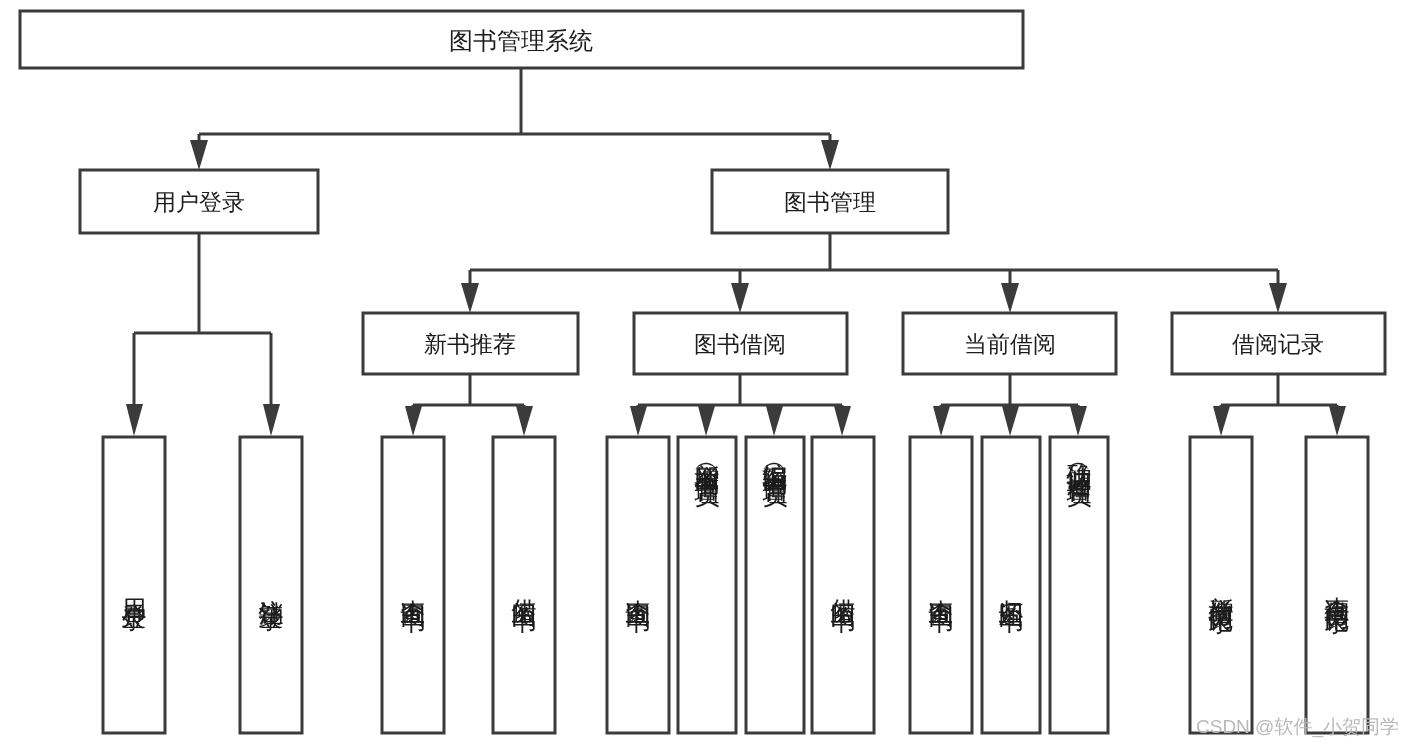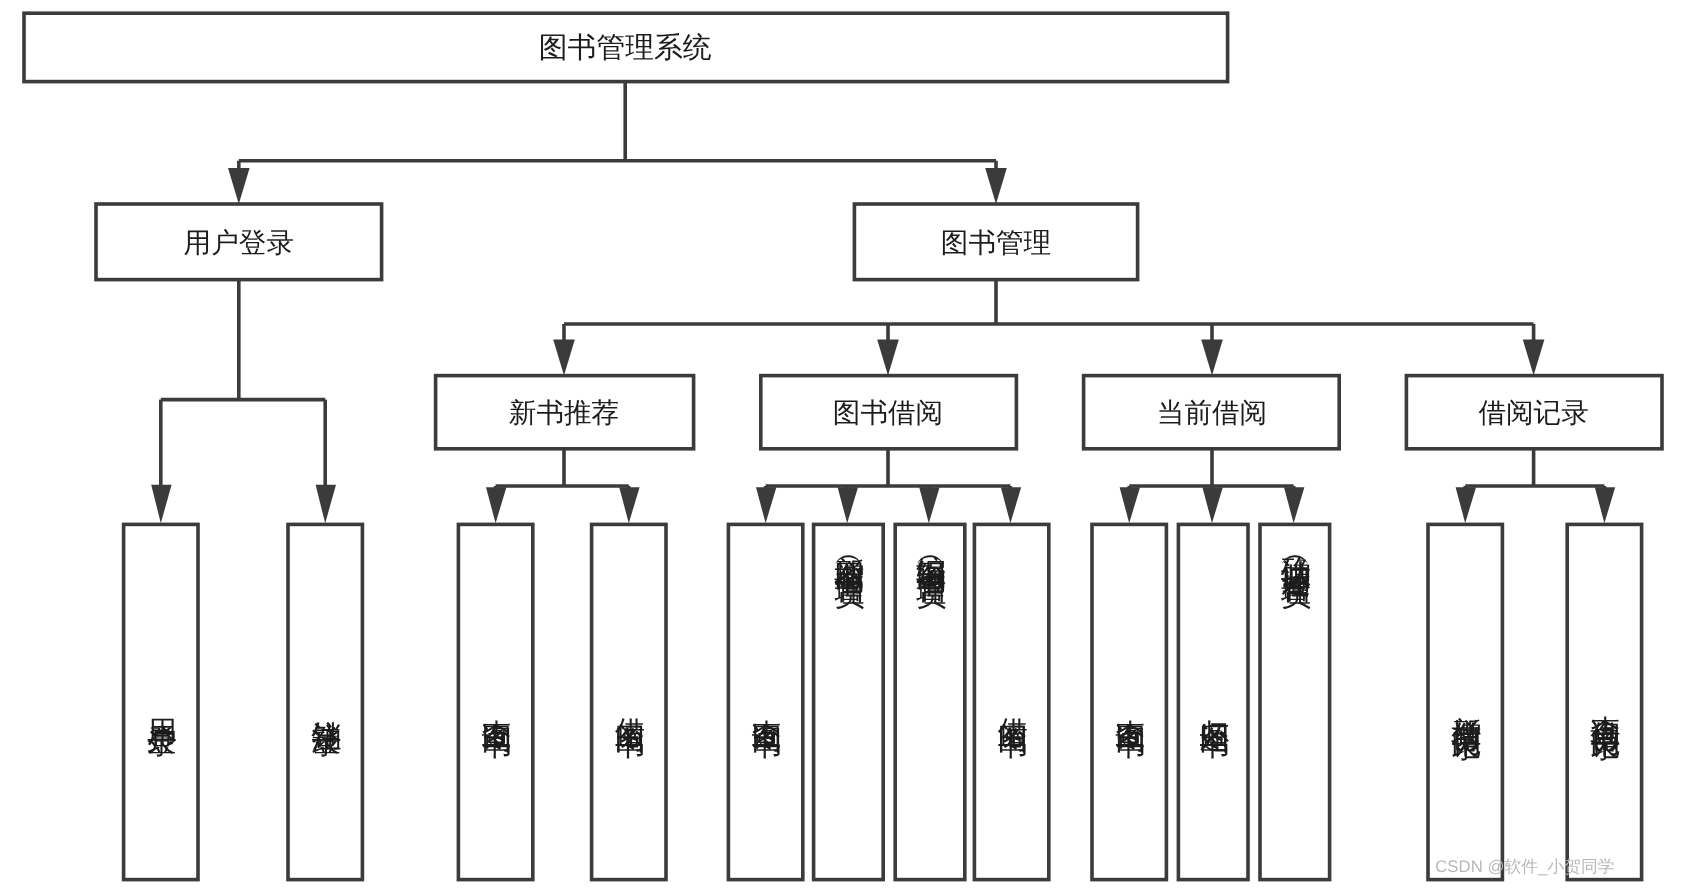--- a/index.html
+++ b/index.html
@@ -64,21 +64,21 @@
     display: flex;
     align-items: center;
     justify-content: center;
     white-space: nowrap;
     pointer-events: none;
     user-select: none;
   }
   .watermark {
     position: absolute;
     font-family: "Liberation Sans", "DejaVu Sans", sans-serif;
-    font-size: 14px;
+    font-size: 19px;
     color: #b9b9b9;
     white-space: nowrap;
     user-select: none;
   }
 </style>
 </head>
 <body>
 
 <div id="diagram-root">
 

